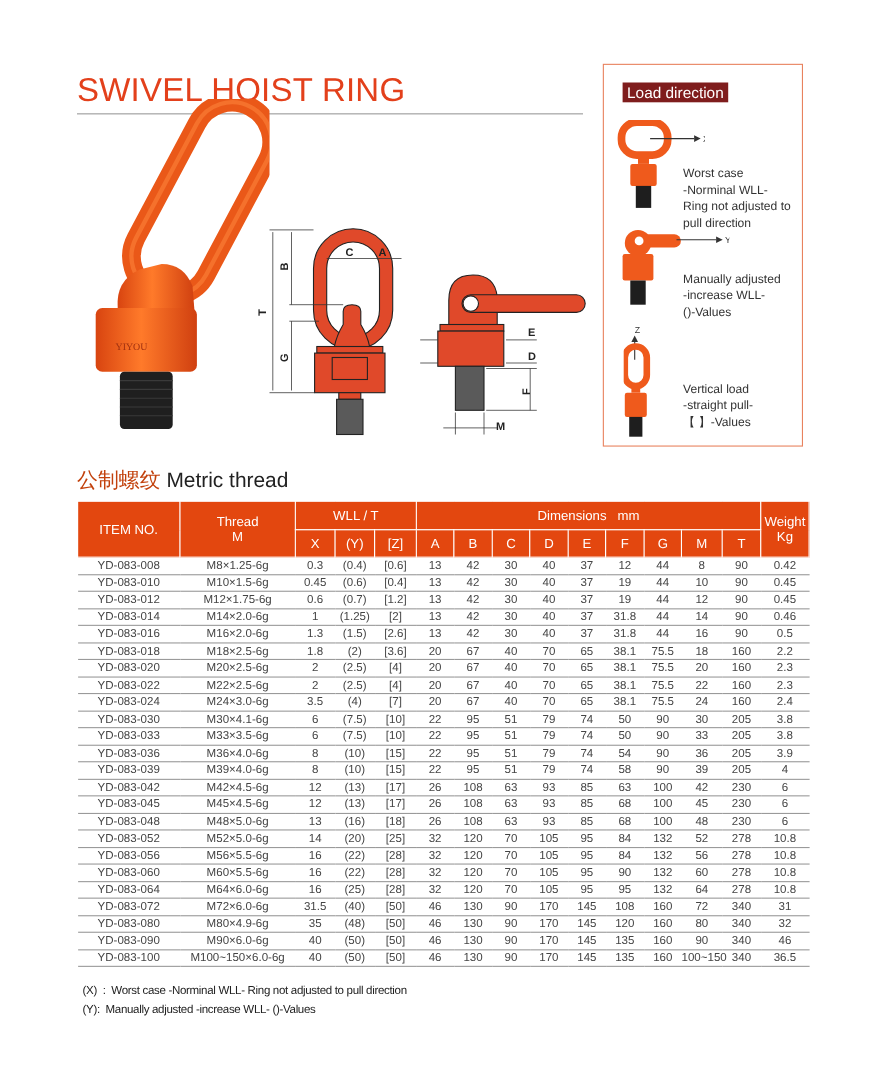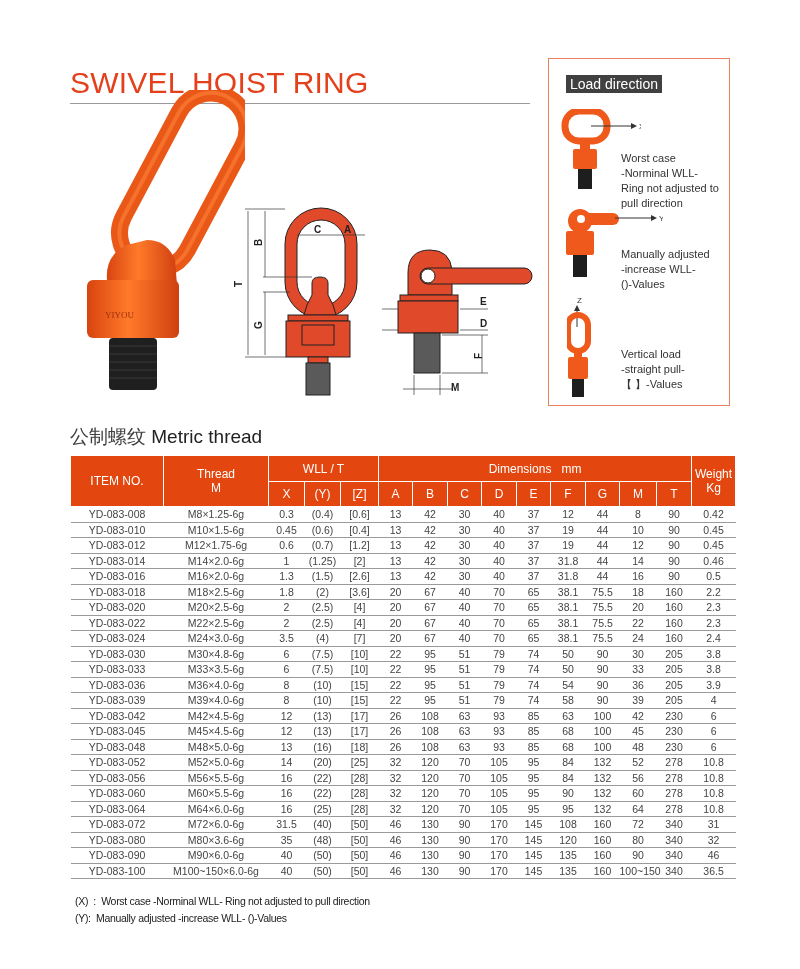--- a/index.html
+++ b/index.html
@@ -7,26 +7,26 @@
   .title{position:absolute;left:70px;top:66px;font-size:30px;font-weight:normal;color:#e3401b;letter-spacing:0.2px;}
   .title-rule{position:absolute;left:70px;top:103px;width:460px;height:1px;background:#9a9a9a;}
 
   
   .photo{position:absolute;left:85px;top:90px;width:160px;height:320px;}
   
   .drawing{position:absolute;left:230px;top:185px;width:310px;height:215px;}
 
   
   .load-box{position:absolute;left:548px;top:58px;width:182px;height:348px;border:1.5px solid #e8825e;box-sizing:border-box;}
-  .load-tag{position:absolute;left:17px;top:16px;background:#404040;color:#fff;font-size:14px;padding:0 4px;height:18px;line-height:18px;}
+  .load-tag{position:absolute;left:17px;top:16px;background:#7f1d1d;color:#fff;font-size:14px;padding:0 4px;height:18px;line-height:18px;}
   .load-text{position:absolute;left:72px;font-size:11px;line-height:15px;color:#333;}
   .ld-img{position:absolute;}
 
   .section-title{position:absolute;left:70px;top:424px;font-size:19px;color:#222;}
-  .section-title .cn{color:#404040;}
+  .section-title .cn{color:#c2410c;}
 
   
   table.spec{position:absolute;left:70px;top:455px;width:660px;border-collapse:collapse;font-size:10.5px;color:#444;table-layout:fixed;}
   table.spec th{background:#e3470f;color:#fff;font-weight:normal;border:1.5px solid #fff;font-size:12px;text-align:center;padding:0;}
   table.spec thead tr.r1 th{height:25px;}
   table.spec thead tr.r2 th{height:24px;}
   table.spec td{text-align:center;height:14.5px;padding:0;border-bottom:1.2px solid #9a9a9a;white-space:nowrap;}
   table.spec tbody tr:last-child td{border-bottom:1.5px solid #9a9a9a;}
 
   .notes{position:absolute;left:75px;top:893px;font-size:10.5px;line-height:17px;color:#222;letter-spacing:-0.3px;}
@@ -365,21 +365,21 @@
         <td>70</td>
         <td>65</td>
         <td>38.1</td>
         <td>75.5</td>
         <td>24</td>
         <td>160</td>
         <td>2.4</td>
       </tr>
       <tr>
         <td>YD-083-030</td>
-        <td>M30×4.8-6g</td>
+        <td>M30×4.1-6g</td>
         <td>6</td>
         <td>(7.5)</td>
         <td>[10]</td>
         <td>22</td>
         <td>95</td>
         <td>51</td>
         <td>79</td>
         <td>74</td>
         <td>50</td>
         <td>90</td>
@@ -569,21 +569,21 @@
         <td>170</td>
         <td>145</td>
         <td>108</td>
         <td>160</td>
         <td>72</td>
         <td>340</td>
         <td>31</td>
       </tr>
       <tr>
         <td>YD-083-080</td>
-        <td>M80×3.6-6g</td>
+        <td>M80×4.9-6g</td>
         <td>35</td>
         <td>(48)</td>
         <td>[50]</td>
         <td>46</td>
         <td>130</td>
         <td>90</td>
         <td>170</td>
         <td>145</td>
         <td>120</td>
         <td>160</td>

